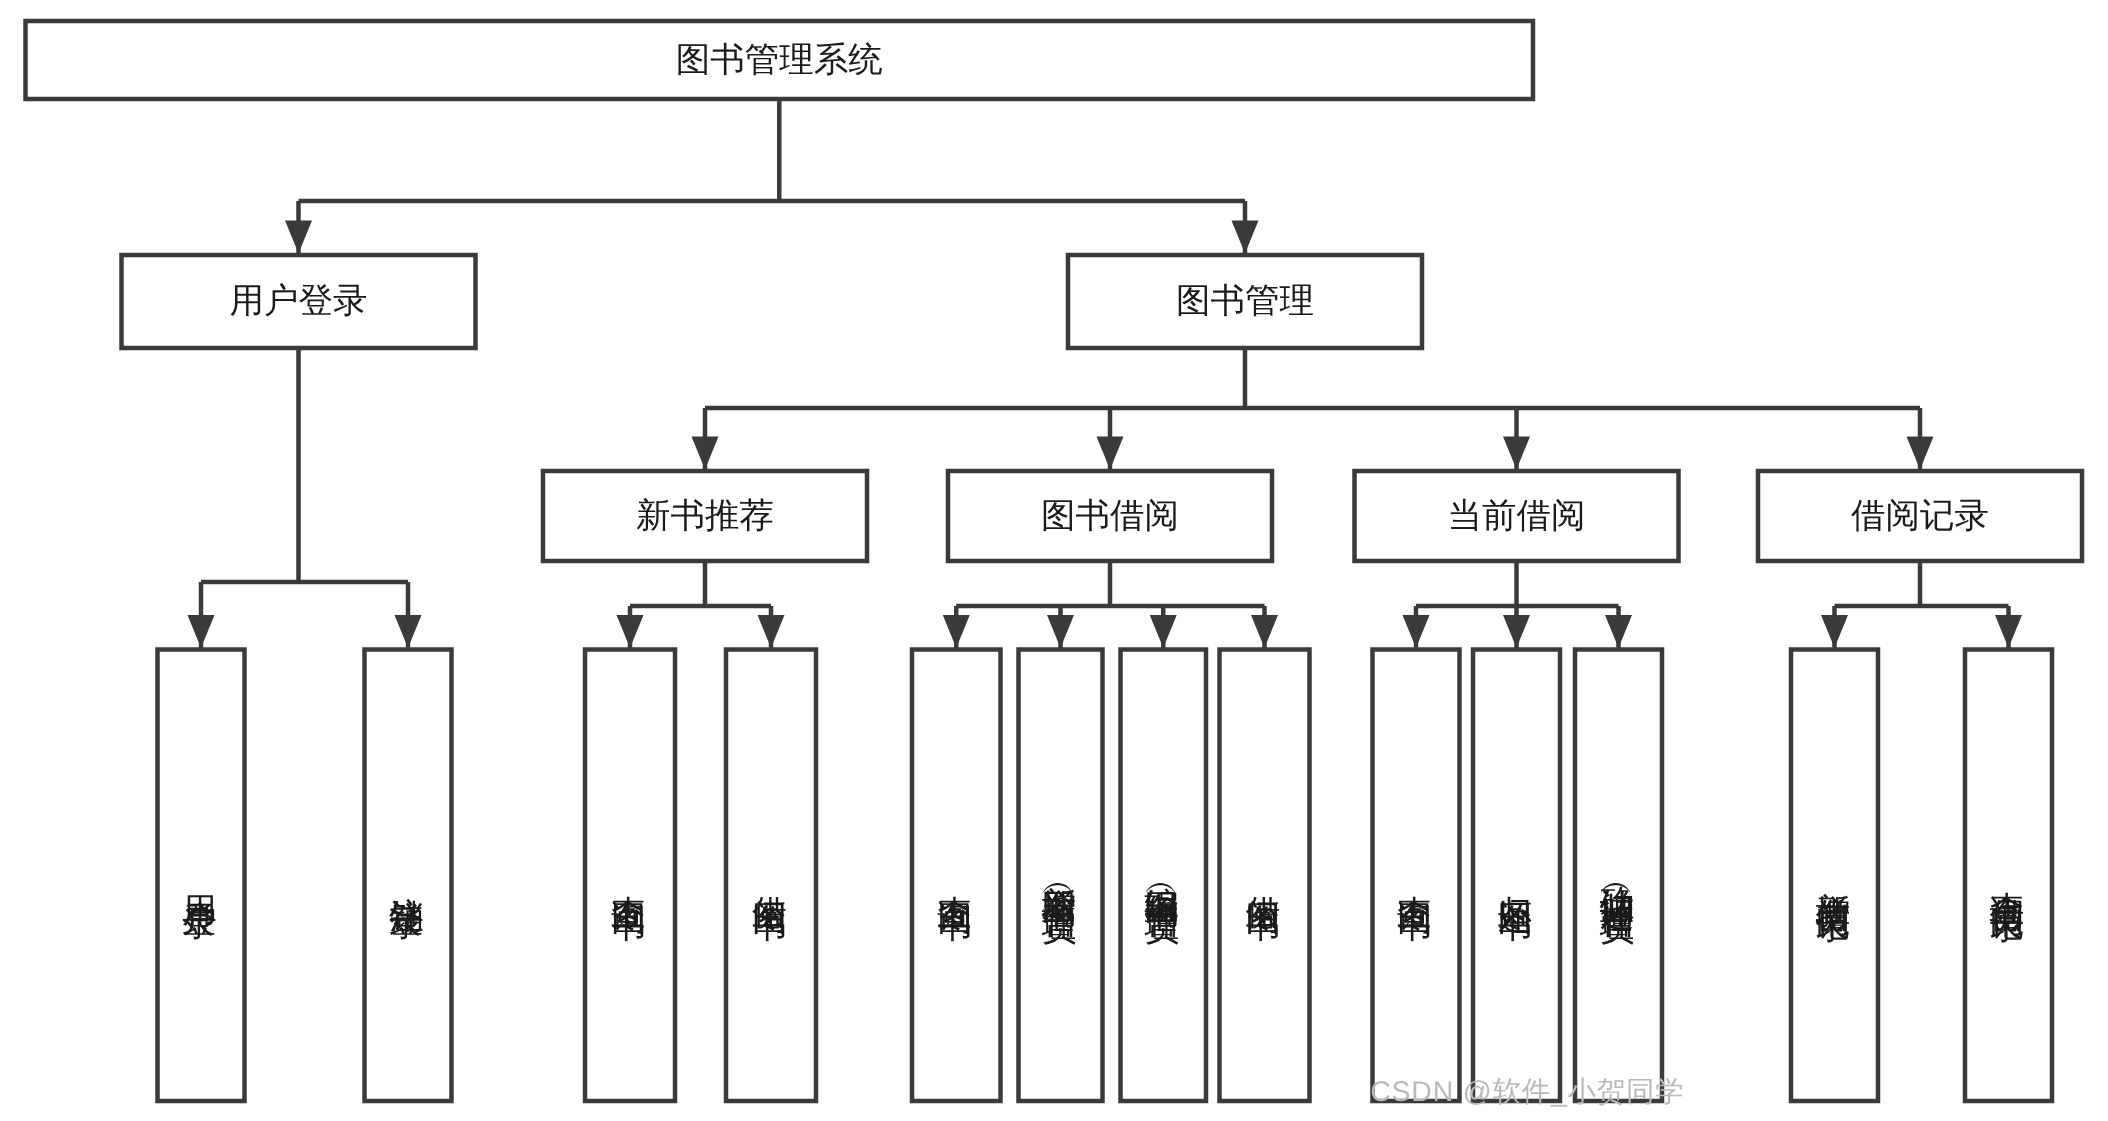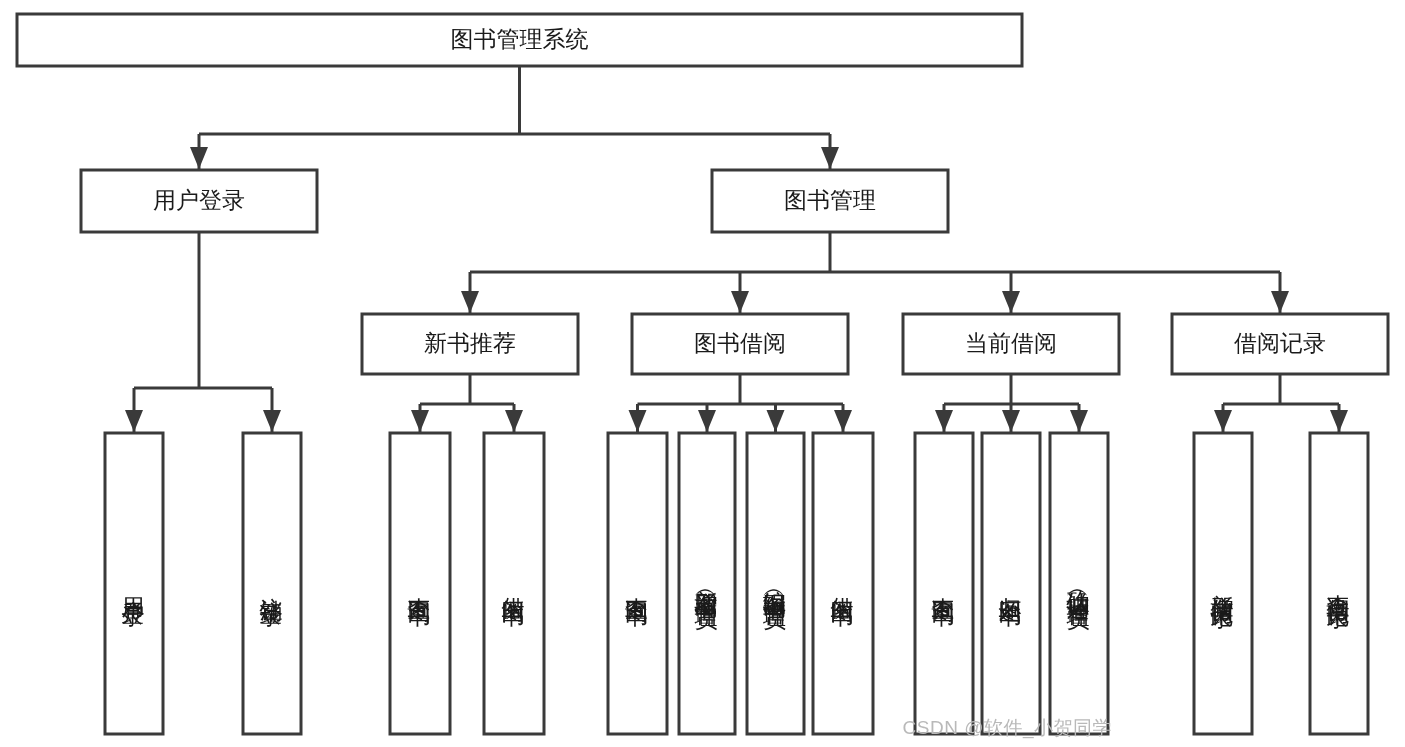--- a/index.html
+++ b/index.html
@@ -59,21 +59,21 @@
     text-orientation: upright;
     font-family: "Liberation Sans", "DejaVu Sans", sans-serif;
     font-size: 23px;
     color: #1a1a1a;
     letter-spacing: 2.5px;
     text-align: center;
     white-space: nowrap;
   }
   .watermark {
     position: absolute;
-    right: 27px;
+    right: 16px;
     bottom: 6px;
     font-family: "Liberation Sans", "DejaVu Sans", sans-serif;
     font-size: 19px;
     color: #b9b9b9;
     letter-spacing: 0.5px;
     white-space: nowrap;
   }
 </style>
 </head>
 <body>

